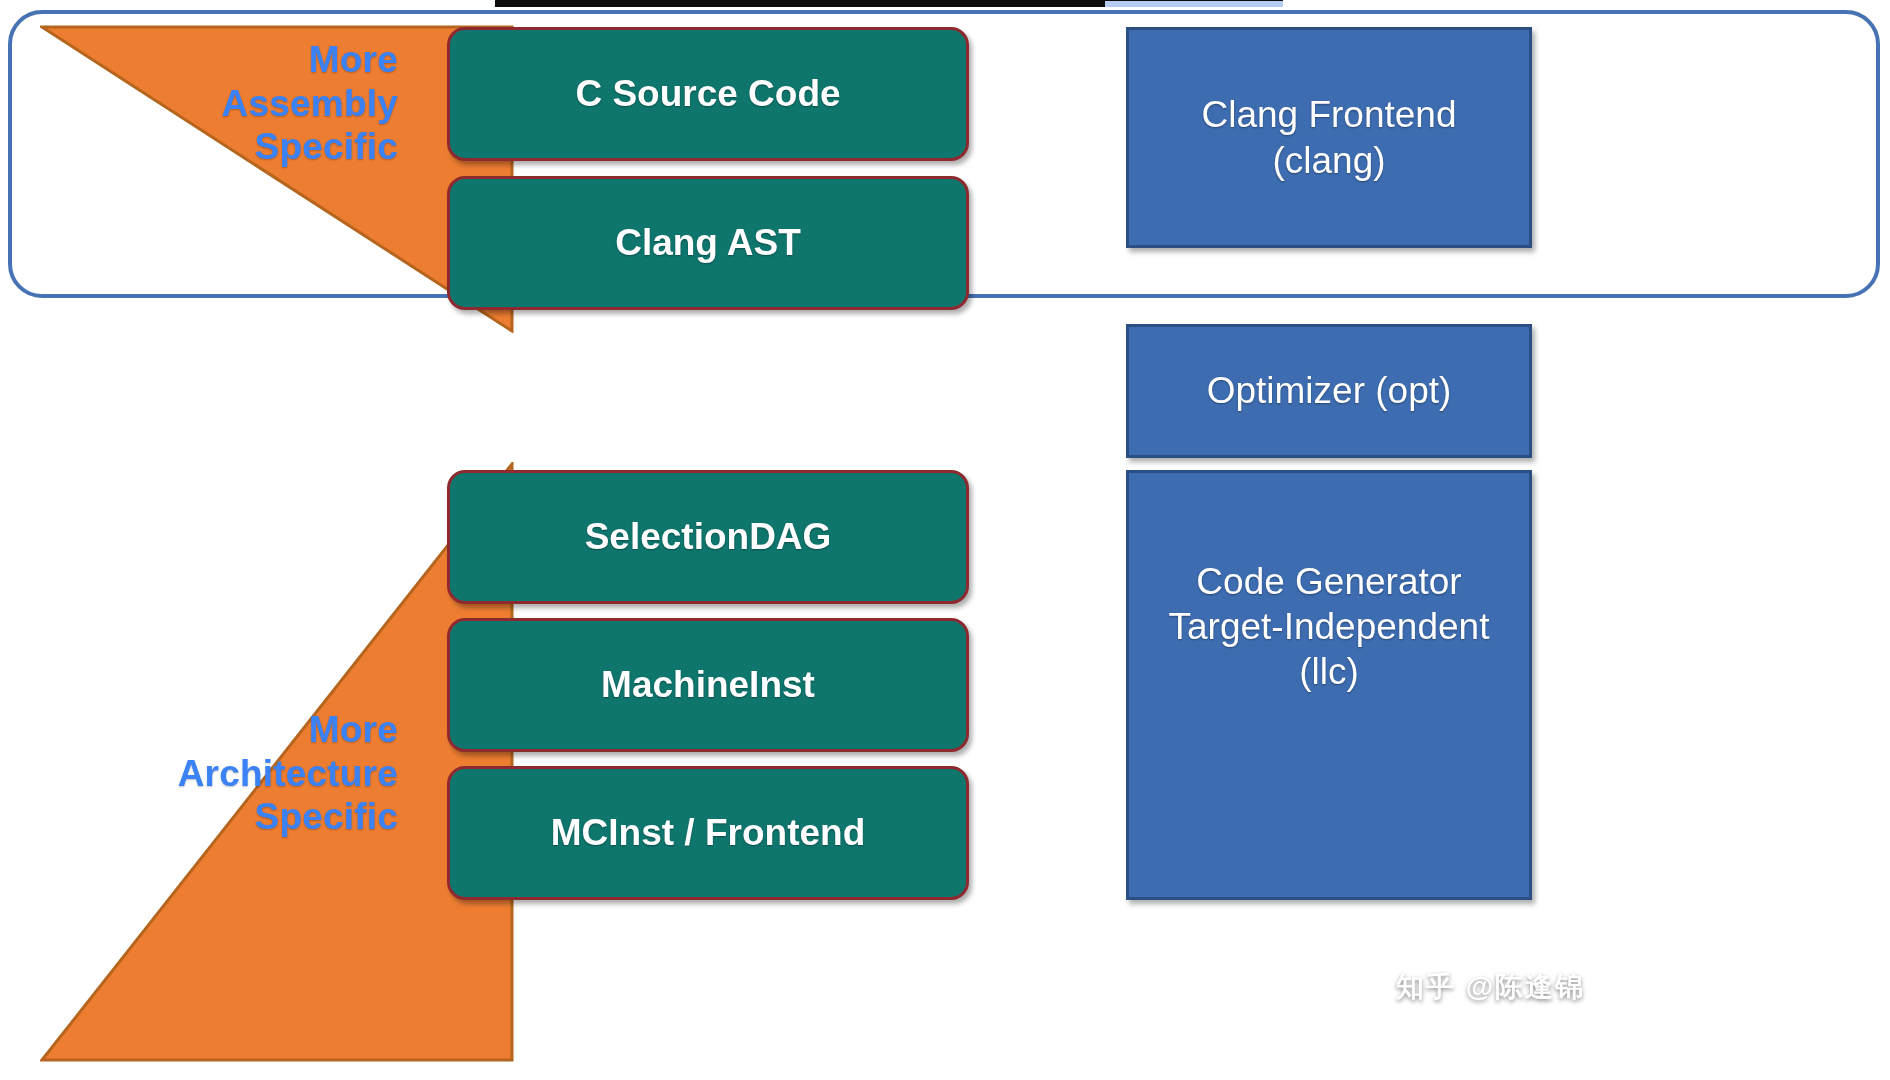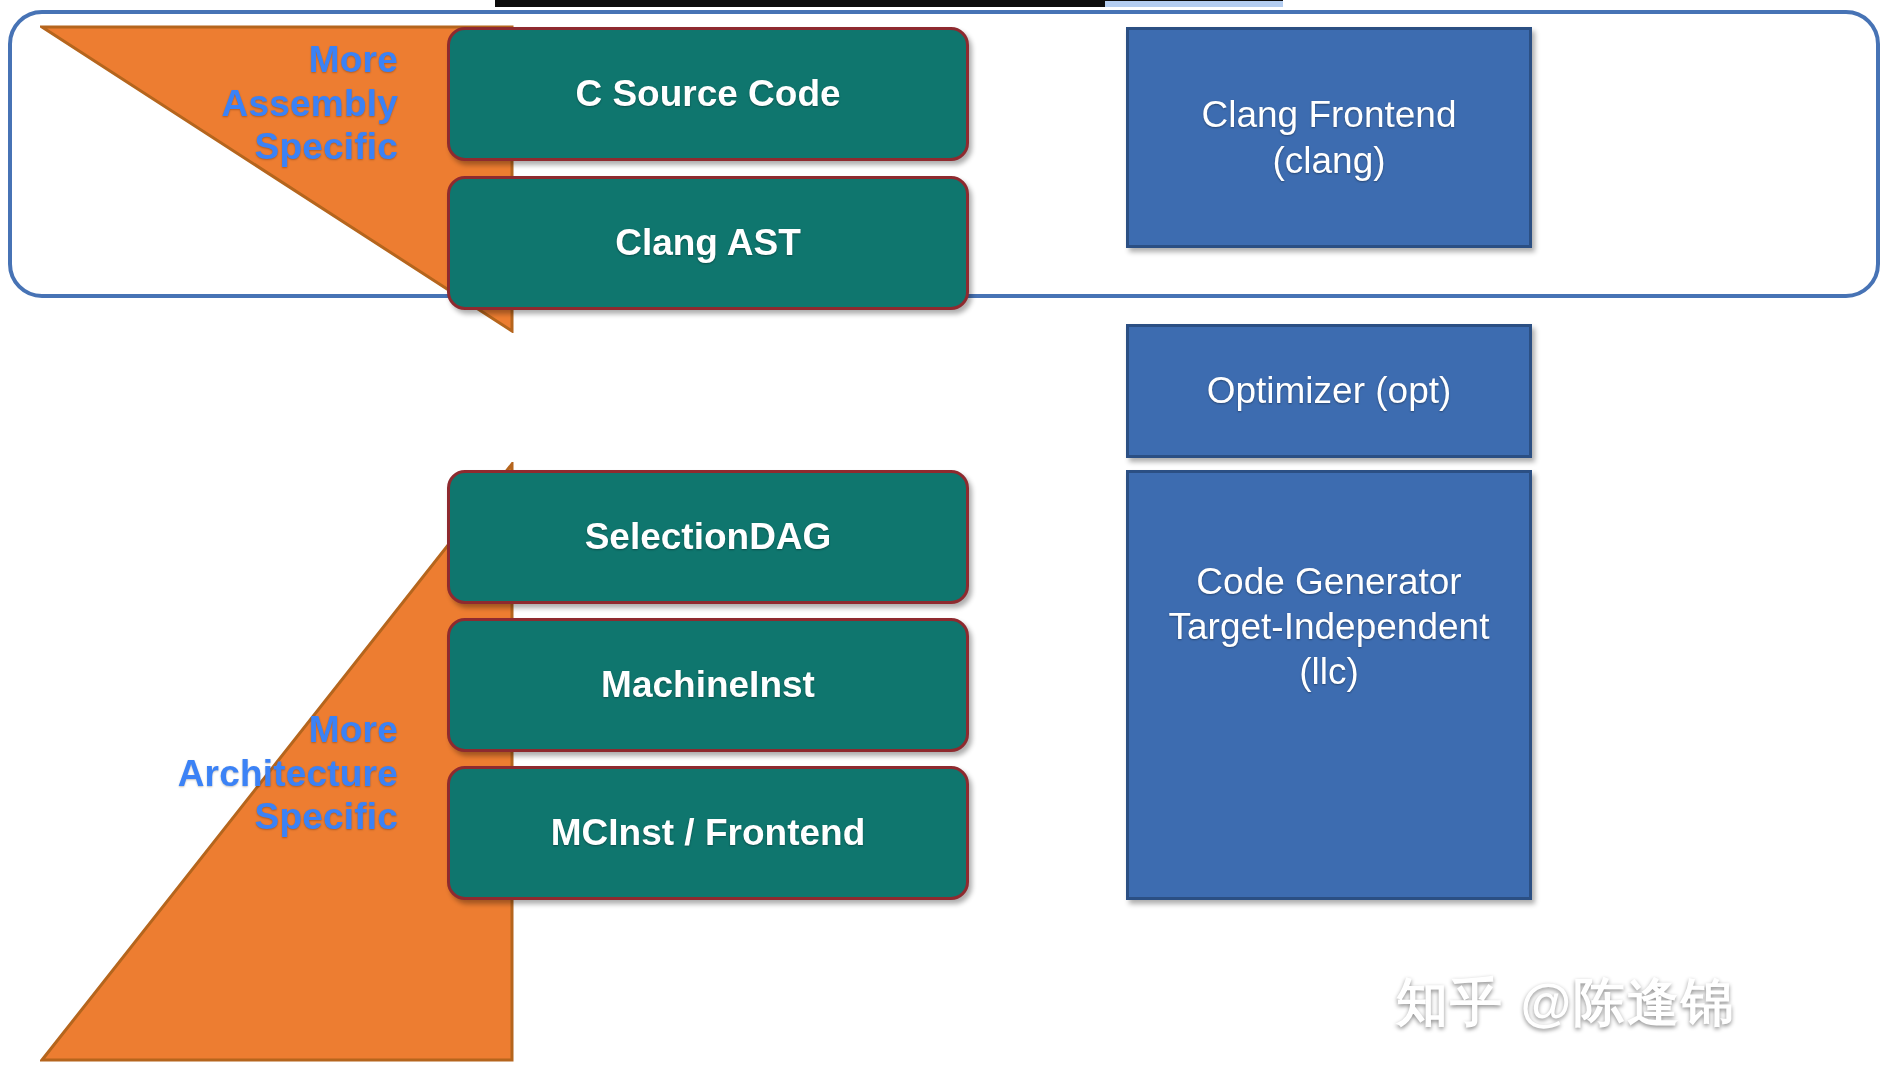--- a/index.html
+++ b/index.html
@@ -119,21 +119,21 @@
     line-height: 1.22;
     text-shadow: 0 1px 2px rgba(0,0,0,0.35);
     padding: 0 10px;
   }
 
   .watermark {
     position: absolute;
     left: 1396px;
     top: 968px;
     color: #ffffff;
-    font-size: 52px;
+    font-size: 28px;
     font-weight: 700;
     letter-spacing: 2px;
     text-shadow: 0 2px 4px rgba(0,0,0,0.45);
     white-space: nowrap;
     pointer-events: none;
   }
 </style>
 </head>
 <body>
 

